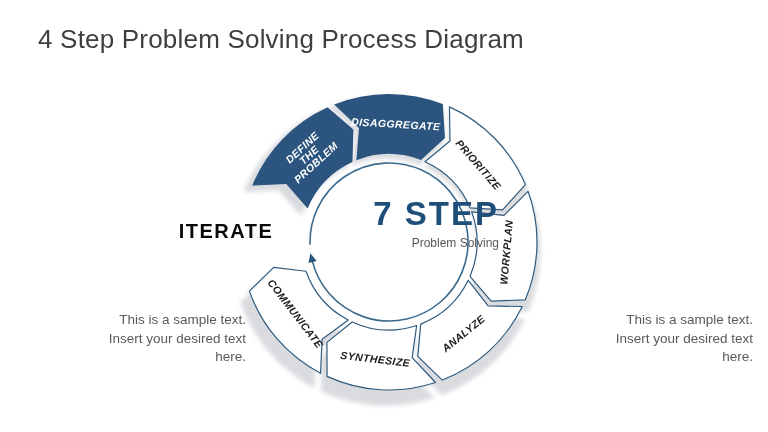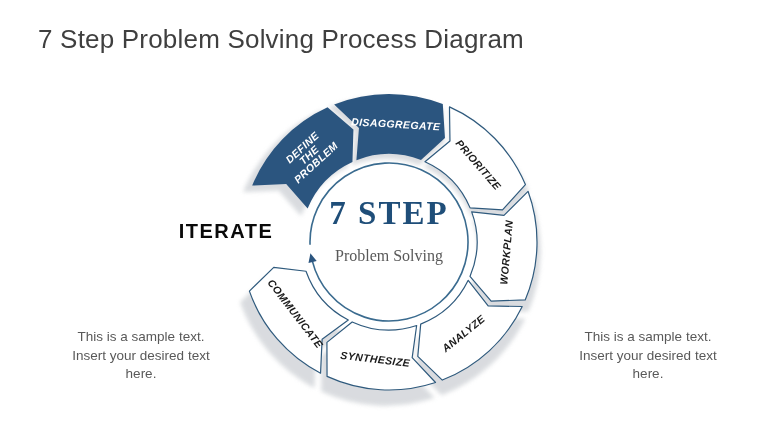--- a/index.html
+++ b/index.html
@@ -6,48 +6,48 @@
   .slide{
     position:relative;width:768px;height:432px;background:#ffffff;overflow:hidden;
     font-family:"Liberation Sans",sans-serif;
   }
   .slide-title{
     position:absolute;left:38px;top:24px;margin:0;
     font-size:26px;font-weight:400;color:#3f3f3f;letter-spacing:0.2px;
   }
   #diagram-svg{position:absolute;left:0;top:0;width:768px;height:432px;}
   .center-text{
-    position:absolute;left:279px;top:197px;width:220px;text-align:center;pointer-events:none;font-family:Liberation Serif, serif;
+    position:absolute;left:279px;top:197px;width:220px;text-align:right;pointer-events:none;
   }
   .center-heading{
     font-size:33px;font-weight:bold;letter-spacing:2px;color:#1f4e79;line-height:1.0;
   }
   .center-subtitle{
-    margin-top:16px;font-size:16px;color:#595959;line-height:1.3;
+    margin-top:6px;font-size:12px;color:#595959;line-height:1.3;
   }
   .iterate-label{
     position:absolute;left:150px;top:220px;width:152px;text-align:center;
     font-size:20px;font-weight:bold;letter-spacing:1.5px;color:#0a0a0a;
   }
   .note{
-    position:absolute;top:328px;width:210px;text-align:center;
+    position:absolute;top:311px;width:210px;text-align:right;
     font-size:13.5px;color:#595959;line-height:1.38;
   }
   .note-left{left:36px;}
   .note-right{left:543px;}
   .seg-label{
     font-family:"Liberation Sans",sans-serif;font-weight:bold;font-style:italic;
     font-size:10.5px;letter-spacing:0.4px;
   }
 </style>
 </head>
 <body>
 
 <div class="slide">
-  <h1 class="slide-title">7 Step Problem Solving Process Diagram</h1>
+  <h1 class="slide-title">4 Step Problem Solving Process Diagram</h1>
 
   <svg id="diagram-svg" viewBox="0 0 768 432" xmlns="http://www.w3.org/2000/svg">
       <defs>
         <filter id="shadow-blur" x="-20%" y="-20%" width="140%" height="140%">
           <feGaussianBlur stdDeviation="2.2"></feGaussianBlur>
         </filter>
       </defs>
       <g fill="#d5d8dc" opacity="0.9" filter="url(#shadow-blur)" transform="translate(-3,9) translate(389,242) scale(1.045) translate(-389,-242)">
         <path d="M252.17,185.60 A148 148 0 0 1 327.52,107.37 L353.43,129.49 L352.45,161.95 A88 88 0 0 0 307.64,208.47 L286.20,184.07 Z"></path>
         <path d="M334.17,104.53 A148 148 0 0 1 442.80,104.12 L444.97,138.12 L420.99,160.02 A88 88 0 0 0 356.40,160.26 L358.97,127.88 Z"></path>

